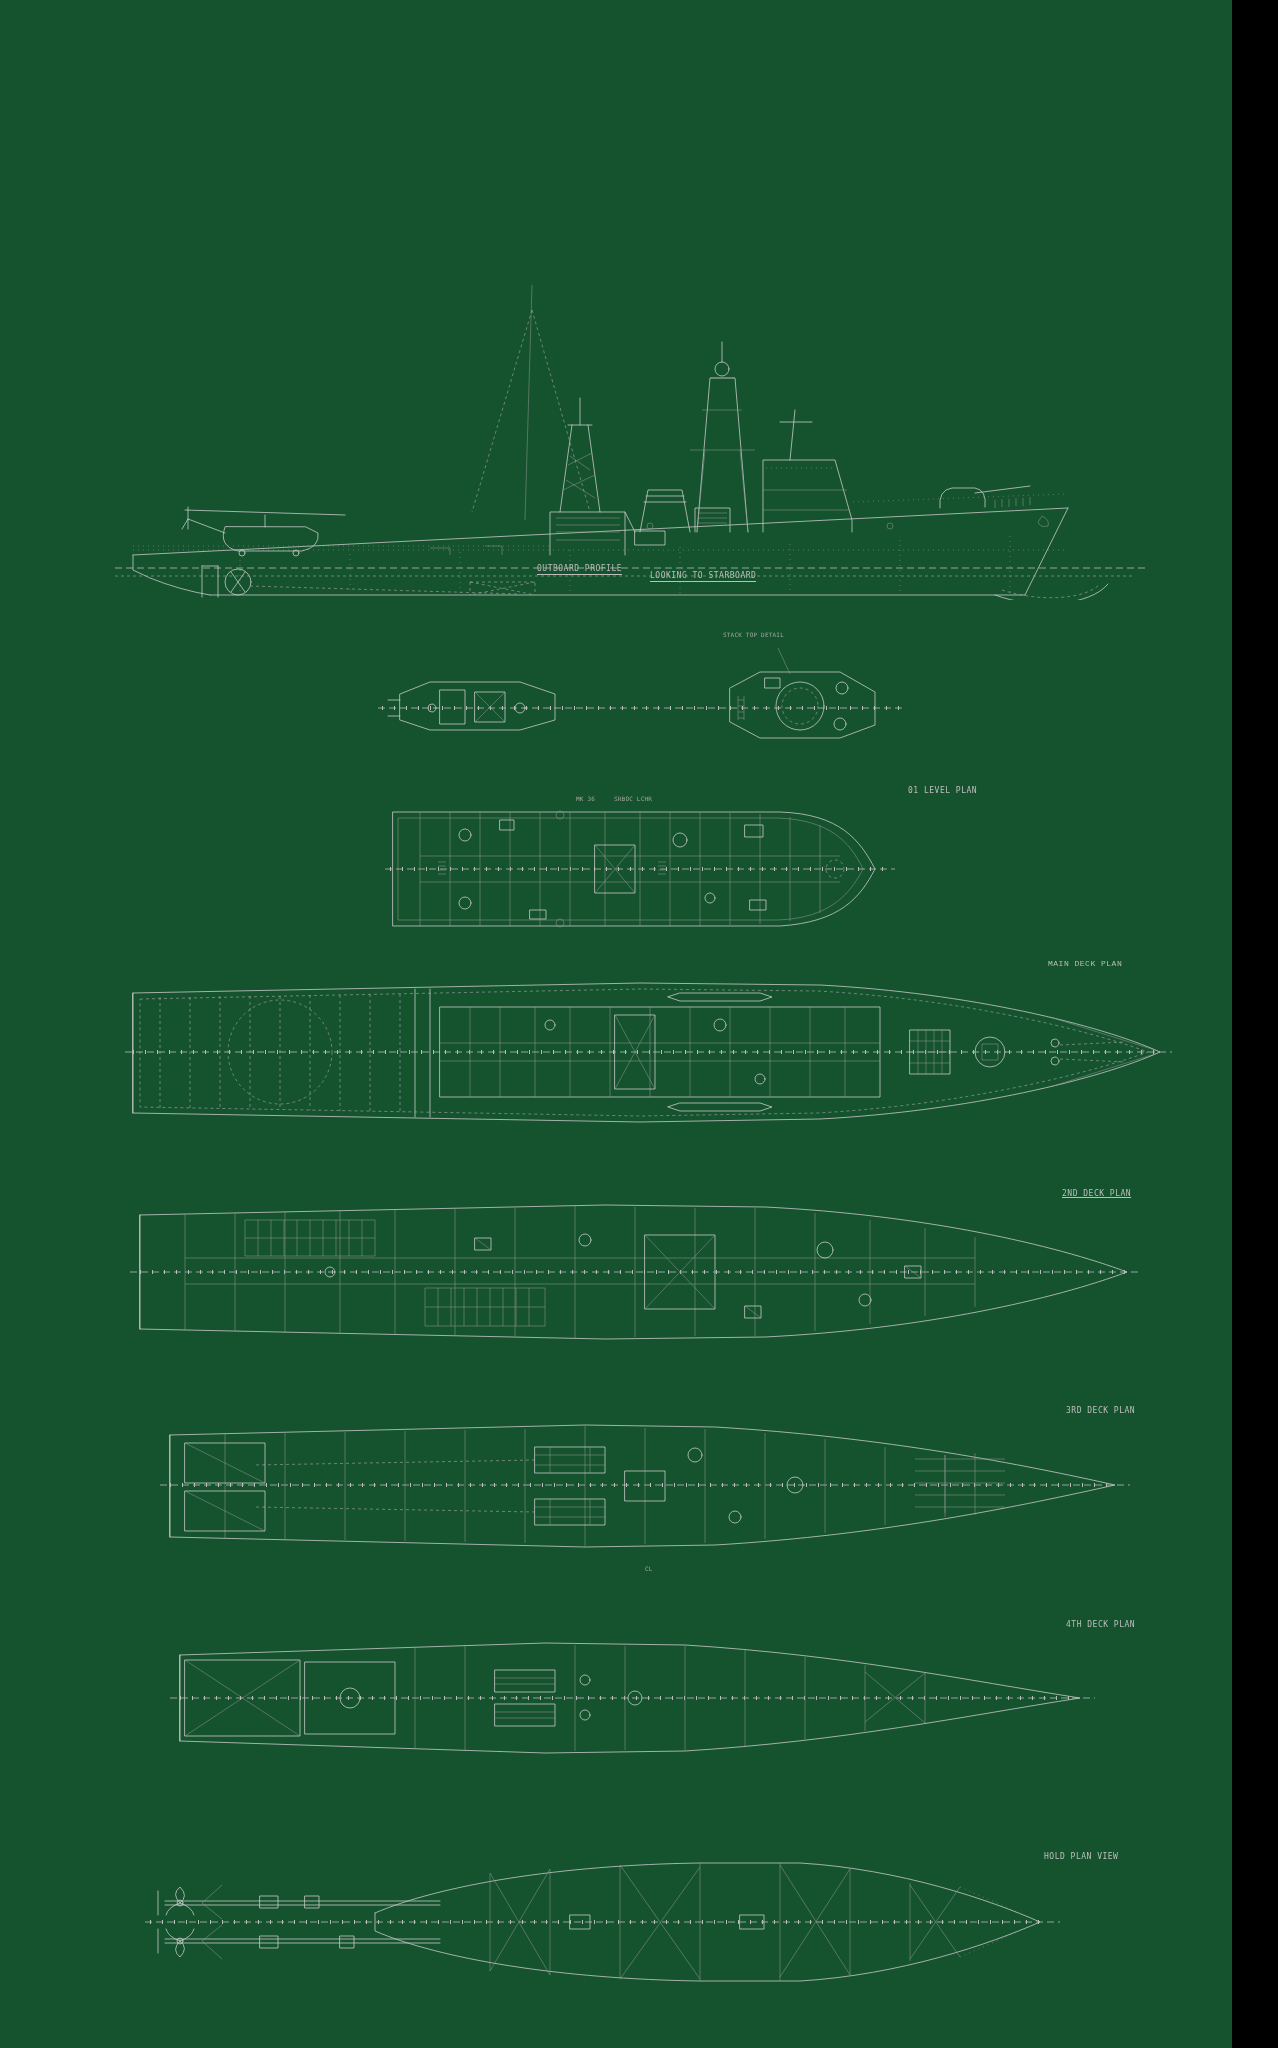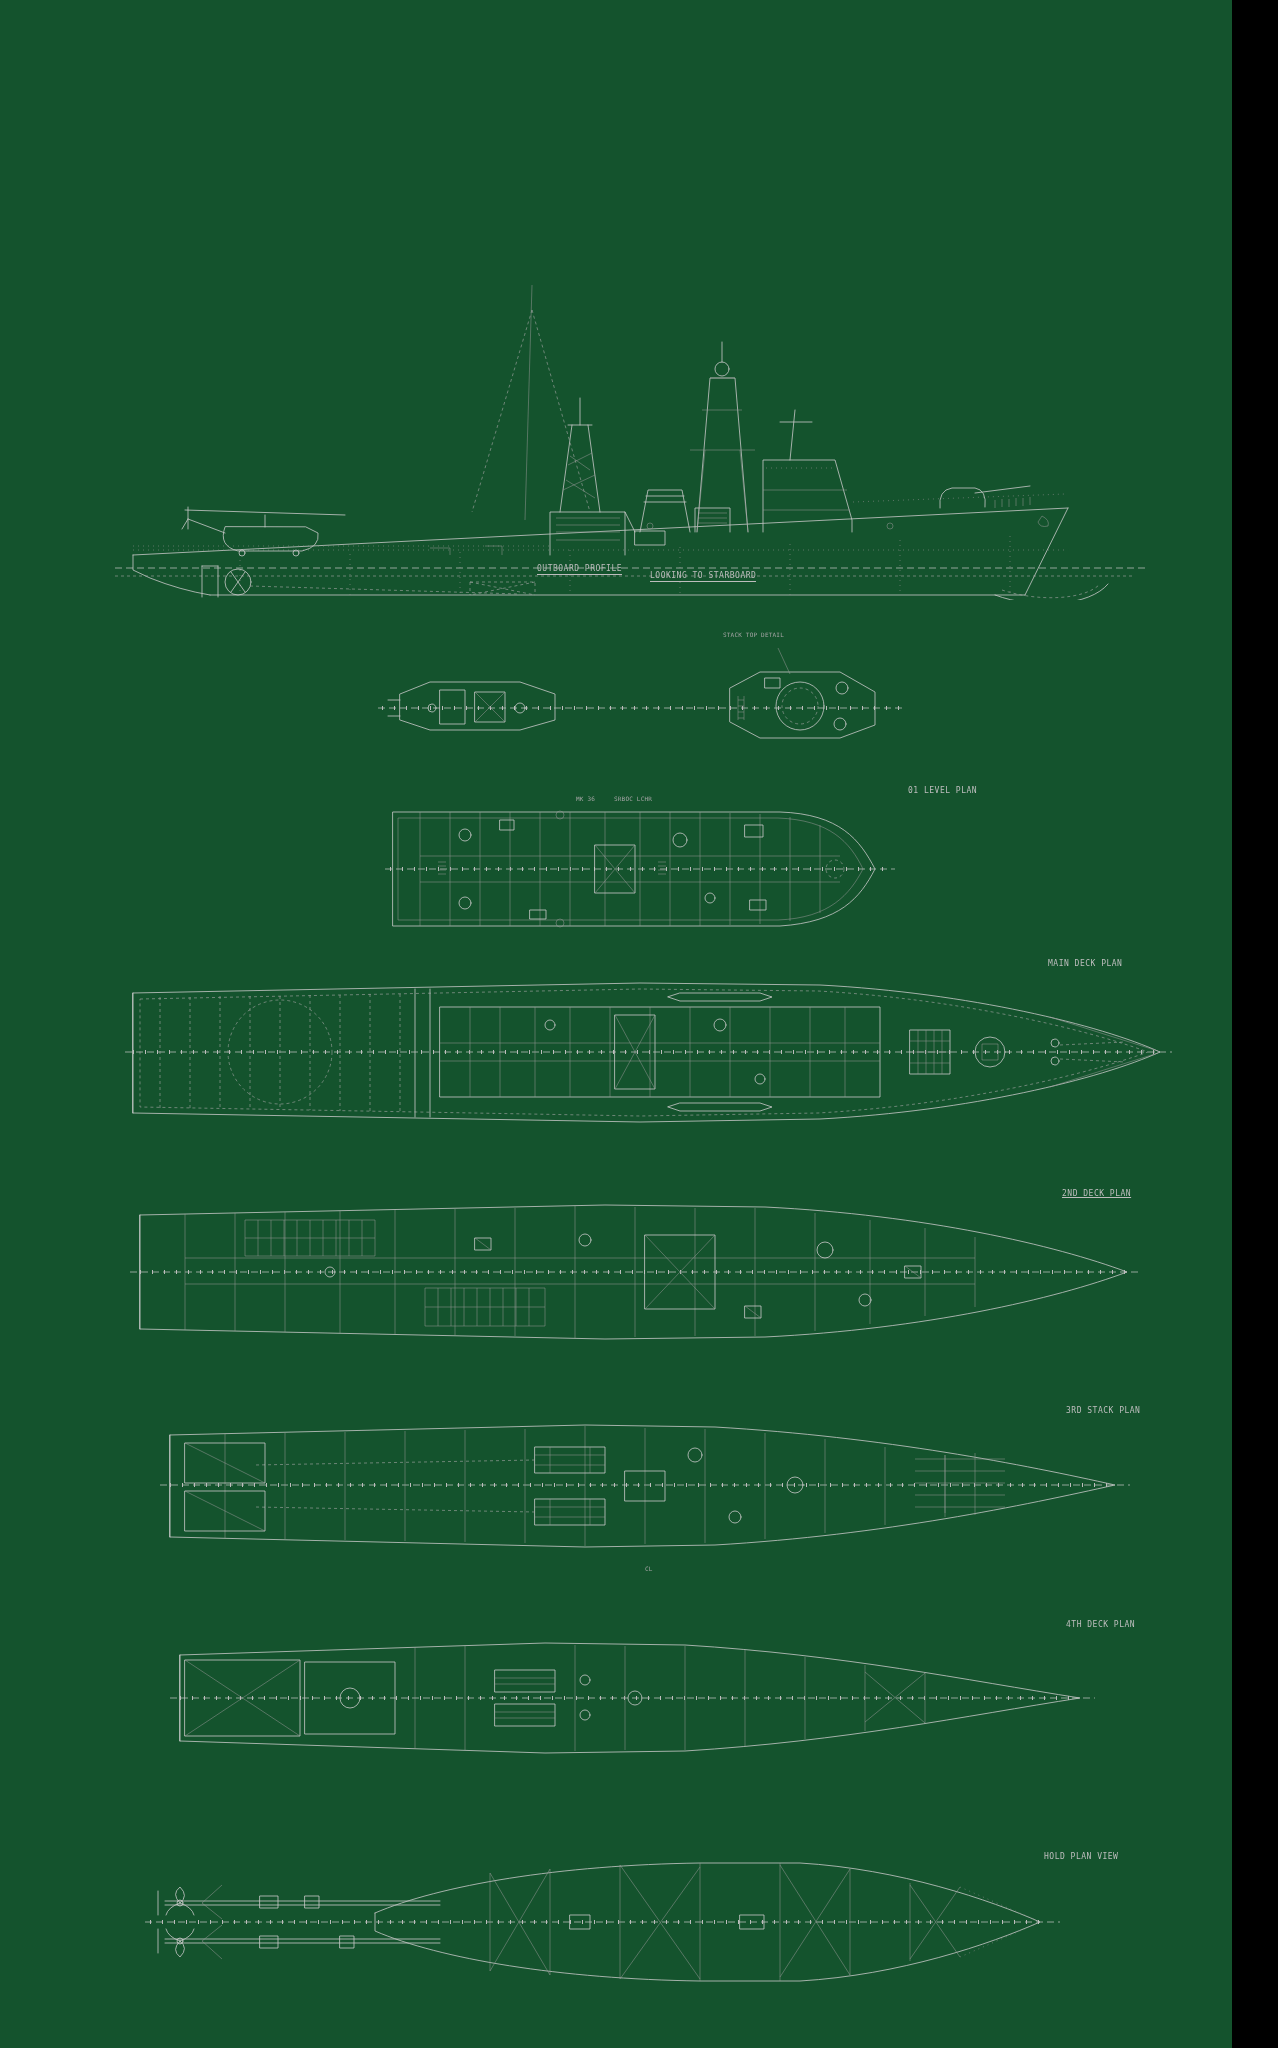--- a/index.html
+++ b/index.html
@@ -242,23 +242,23 @@
 
   <div class="cap u" style="left:537px;top:564px;">OUTBOARD PROFILE</div>
   <div class="cap u" style="left:650px;top:564px;margin-top:7px;">LOOKING TO STARBOARD</div>
 
   <div class="cap tiny" style="left:723px;top:630px;">STACK TOP DETAIL</div>
 
   <div class="cap tiny" style="left:576px;top:794px;">MK 36</div>
   <div class="cap tiny" style="left:614px;top:794px;">SRBOC LCHR</div>
   <div class="cap" style="left:908px;top:786px;">01 LEVEL PLAN</div>
 
-  <div class="cap" style="left:1048px;top:959px;">MAIN DECK PLAN</div>
+  <div class="cap" style="left:1048px;top:959px;font-family:Liberation Mono, monospace;">MAIN DECK PLAN</div>
 
   <div class="cap" style="left:1062px;top:1189px;text-decoration:underline;">2ND DECK PLAN</div>
 
-  <div class="cap" style="left:1066px;top:1406px;">3RD STACK PLAN</div>
+  <div class="cap" style="left:1066px;top:1406px;">3RD DECK PLAN</div>
   <div class="cap tiny" style="left:645px;top:1564px;">CL</div>
 
   <div class="cap" style="left:1066px;top:1620px;">4TH DECK PLAN</div>
 
   <div class="cap" style="left:1044px;top:1852px;">HOLD PLAN VIEW</div>
 </div>
 
 </body></html>

